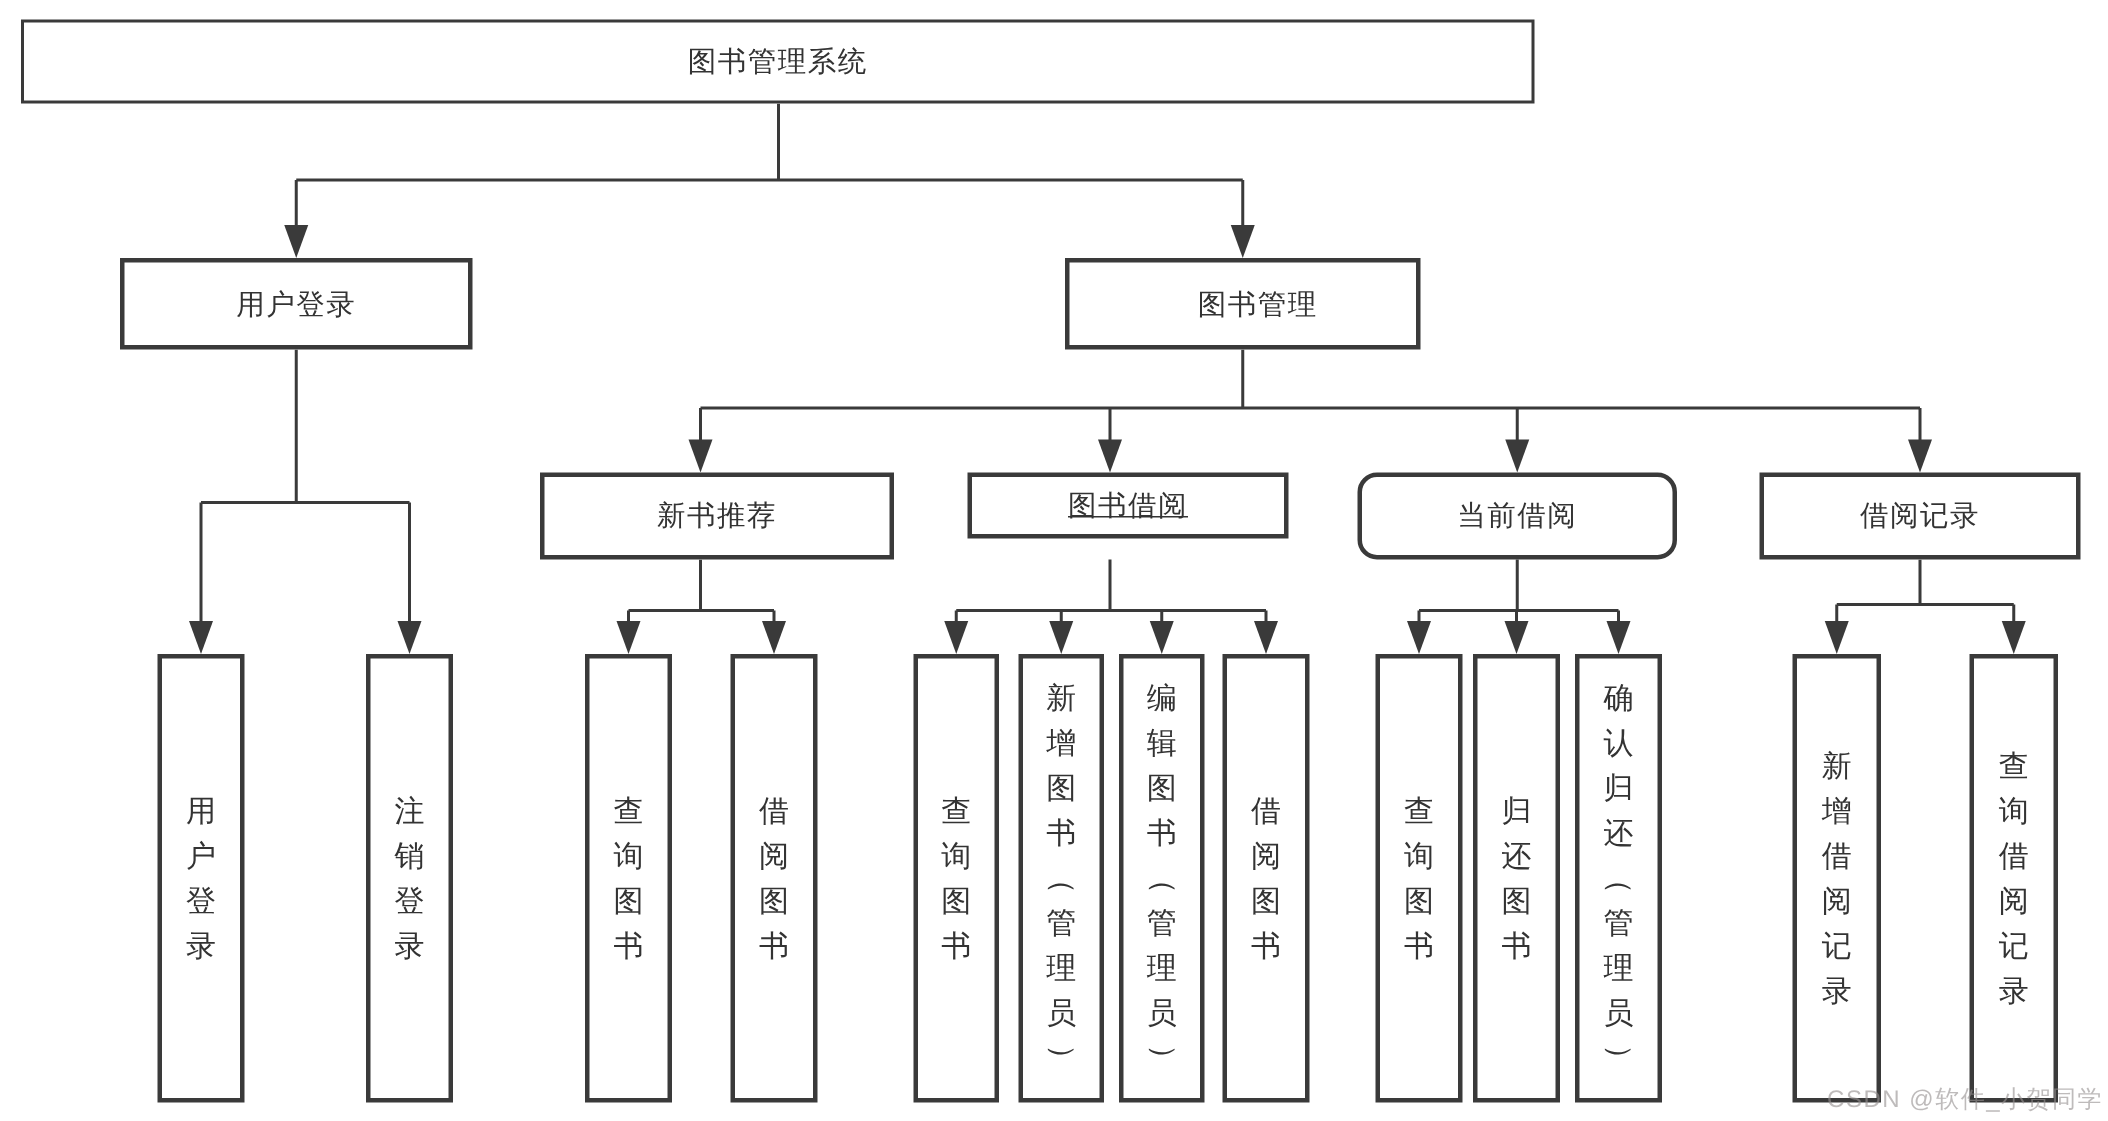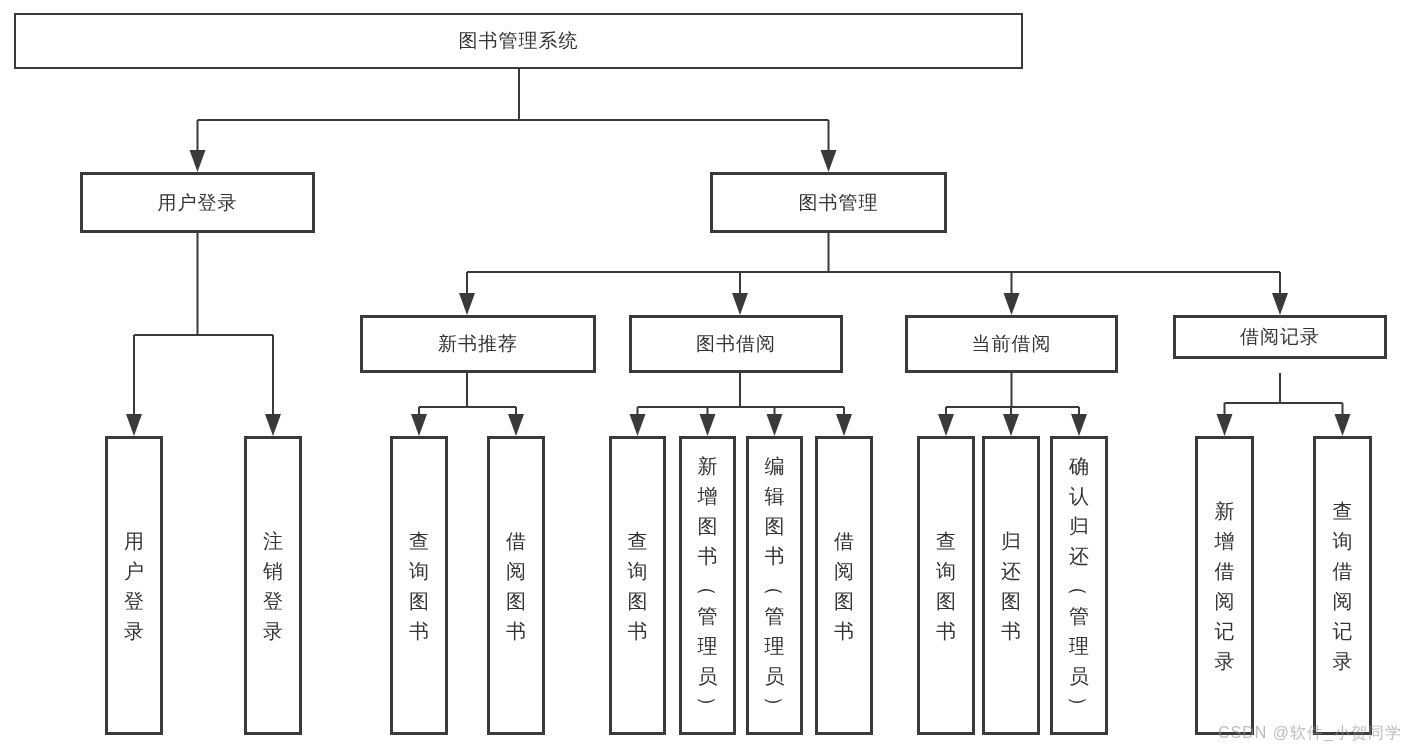--- a/index.html
+++ b/index.html
@@ -66,23 +66,23 @@
       <polygon points="1334.5,414 1350.5,414 1342.5,436"></polygon>
     </g>
   </svg>
 
   <div class="box hbox" style="left:80px;top:172px;width:235px;height:61px;">用户登录</div>
 
   <div class="box hbox root-box" style="left:14px;top:13px;width:1009px;height:56px;">图书管理系统</div>
   <div class="box hbox" style="left:710px;top:172px;width:237px;height:61px;padding-left:20px;">图书管理</div>
 
   <div class="box hbox" style="left:360px;top:315px;width:236px;height:58px;">新书推荐</div>
-  <div class="box hbox" style="left:629px;top:315px;width:214px;height:58px;">图书借阅</div>
-  <div class="box hbox" style="left:905px;top:315px;width:213px;height:58px;">当前借阅</div>
-  <div class="box hbox" style="left:1173px;top:315px;width:214px;height:44px;">借阅记录</div>
+  <div class="box hbox" style="left:645px;top:315px;width:214px;height:44px;text-decoration:underline;">图书借阅</div>
+  <div class="box hbox" style="left:905px;top:315px;width:213px;height:58px;border-radius:13px;">当前借阅</div>
+  <div class="box hbox" style="left:1173px;top:315px;width:214px;height:58px;">借阅记录</div>
 
   <div class="box vbox vtext" style="left:105px;top:436px;width:58px;height:299px;">
       <span class="vchar">用</span>
       <span class="vchar">户</span>
       <span class="vchar">登</span>
       <span class="vchar">录</span>
     </div>
   <div class="box vbox vtext" style="left:244px;top:436px;width:58px;height:299px;">
       <span class="vchar">注</span>
       <span class="vchar">销</span>

